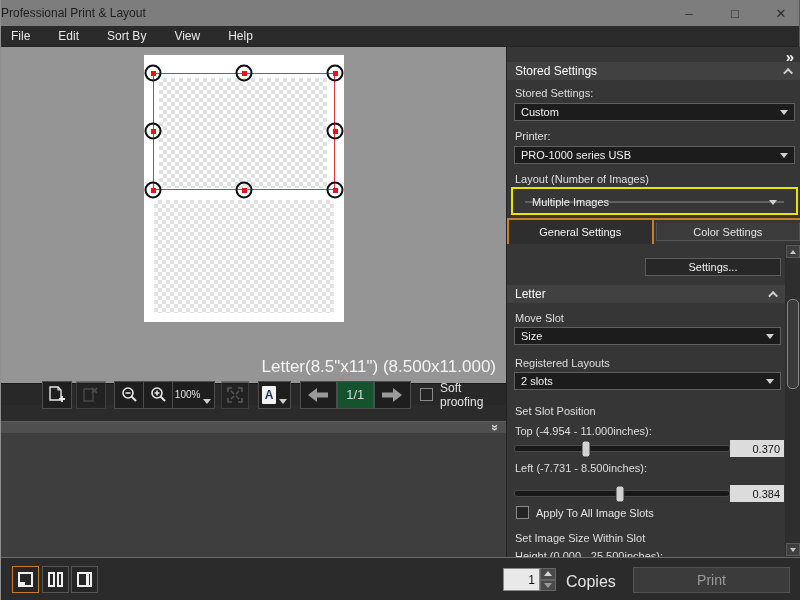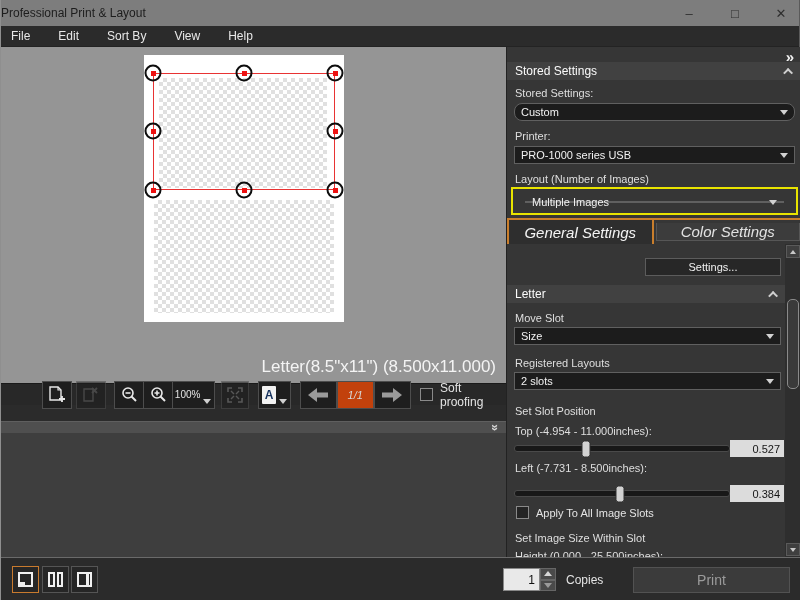--- a/index.html
+++ b/index.html
@@ -44,22 +44,22 @@
              border-top:1px solid #1a1a1a; display:flex; align-items:center; }
   .tbtn { height:28px; background:#1e1e1e; border:1px solid #4d4d4d; display:flex;
           align-items:center; justify-content:center; }
   .tbtn.disabled svg, .tbtn.disabled { opacity:.55; }
   .tb-gap-s { width:4px; }
   .zoom-combo { width:44px; height:28px; background:#1e1e1e; border:1px solid #4d4d4d;
                 display:flex; align-items:center; justify-content:center; gap:3px; }
   .zoom-combo .pct { color:#e4e4e4; font-size:10px; }
   .caret-dn { width:0; height:0; border-left:4px solid transparent; border-right:4px solid transparent;
               border-top:5px solid #cfcfcf; display:inline-block; align-self:flex-end; margin-bottom:4px; }
-  .page-ind { width:38px; height:28px; background:#c2410c; border:1px solid #4d4d4d; color:#d8d8d8;
-              font-size:11px; display:flex; align-items:center; justify-content:center;font-style:italic; }
+  .page-ind { width:38px; height:28px; background:#14532d; border:1px solid #4d4d4d; color:#d8d8d8;
+              font-size:13px; display:flex; align-items:center; justify-content:center; }
   .checkbox { width:13px; height:13px; background:#242424; border:1px solid #8a8a8a; display:inline-block; }
   .cb-label { color:#e4e4e4; font-size:12px; margin-left:7px; }
 
   
   .film-header { position:absolute; left:0; top:421px; width:505px; height:12px; background:#4f4f4f;
                  border-top:1px solid #5f5f5f; }
   .chev-dbl-dn { position:absolute; right:8px; top:-2px; color:#d6d6d6; font-size:12px; font-weight:bold;
                  transform:rotate(90deg); letter-spacing:-1px; }
   .film-area { position:absolute; left:0; top:433px; width:505px; height:124px; background:#3e3e3e; }
 
@@ -75,21 +75,21 @@
   .vi-split { width:15px; height:15px; display:flex; gap:2px; }
   .vi-split span { flex:1; border:2px solid #f0f0f0; }
   .vi-box.b3::after { content:""; position:absolute; right:1px; top:0; width:3px; height:11px; background:#f0f0f0; }
   .copies-input { position:absolute; left:502px; top:10px; width:37px; height:23px; background:#e9e9e9;
                   border:1px solid #888; color:#111; font-size:12px; text-align:right; padding-right:4px;
                   font-family:"Liberation Sans", sans-serif; }
   .spinner { position:absolute; left:539px; top:10px; width:16px; height:23px; display:flex; flex-direction:column; }
   .spin-btn { flex:1; background:#4a4a4a; border:1px solid #666; display:flex; align-items:center; justify-content:center; }
   .spin-btn .tri-up { width:0; height:0; border-left:4px solid transparent; border-right:4px solid transparent; border-bottom:5px solid #d6d6d6; }
   .spin-btn .tri-dn { width:0; height:0; border-left:4px solid transparent; border-right:4px solid transparent; border-top:5px solid #9a9a9a; }
-  .copies-label { position:absolute; left:565px; top:15px; color:#e4e4e4; font-size:12px; }
+  .copies-label { position:absolute; left:565px; top:15px; color:#e4e4e4; font-size:16px; }
   .print-btn { position:absolute; left:632px; top:9px; width:157px; height:26px; background:#3b3b3b;
                border:1px solid #525252; color:#9b9b9b; font-size:14px; display:flex; align-items:center; justify-content:center; }
 
   
   .rightpanel { position:absolute; left:505px; top:47px; width:295px; height:510px; background:#363636;
                 border-left:1px solid #222; }
   .rp-collapse { position:absolute; right:7px; top:1px; color:#f2f2f2; font-size:15px; font-weight:bold; }
   .rp-header { position:absolute; left:0; width:100%; height:18px; background:#414141; display:flex;
                align-items:center; padding:0 8px; color:#fbfbfb; font-size:12px; }
   .chev-up { width:7px; height:7px; border-left:2px solid #cfcfcf; border-top:2px solid #cfcfcf;
@@ -99,21 +99,21 @@
               border:1px solid #606060; display:flex; align-items:center; padding:0 6px; }
   .dropdown .dd-text { color:#f2f2f2; font-size:11px; }
   .dropdown::after { content:""; margin-left:auto; width:0; height:0; border-left:4px solid transparent;
                      border-right:4px solid transparent; border-top:5px solid #d2d2d2; }
   .hl-wrap { position:absolute; left:4px; width:287px; height:26px; border:2px solid #e9e400;
              padding:12px; }
   .hl-wrap .dropdown { position:relative; left:0; top:0; width:100%; height:100%; }
 
   
   .tabs { position:absolute; left:0; top:171px; width:295px; height:26px; border-top:2px solid #c97e2c; display:flex; }
-  .tab { flex:1; display:flex; align-items:center; justify-content:center; font-size:15px;font-style:italic; }
+  .tab { flex:1; display:flex; align-items:center; justify-content:center; font-size:11px; }
   .tab.active { background:#2e2e2e; color:#f5f5f5; border-left:2px solid #c97e2c; border-right:2px solid #c97e2c; }
   .tab.inactive { background:#3c3c3c; color:#e2e2e2; border:1px solid #565656; border-top:none; margin:3px 2px 3px 2px; }
 
   
   .scrollarea { position:absolute; left:0; top:197px; width:295px; height:313px; background:#363636; overflow:hidden; }
   .settings-btn { position:absolute; left:138px; top:14px; width:136px; height:18px; background:#272727;
                   border:1px solid #5c5c5c; color:#f0f0f0; font-size:11px; display:flex; align-items:center; justify-content:center; }
   .sec-header { position:absolute; left:0; top:41px; width:279px; height:18px; background:#414141;
                 display:flex; align-items:center; padding:0 8px; color:#fbfbfb; font-size:12px; }
   .sa-label { position:absolute; left:8px; color:#dfdfdf; font-size:11px; }
@@ -263,21 +263,21 @@
 
   <div class="rightpanel">
     <span class="rp-collapse">»</span>
 
     <div class="rp-header" style="top:15px;">
       <span>Stored Settings</span>
       <span class="chev-up"></span>
     </div>
 
     <span class="rp-label" style="top:40px;">Stored Settings:</span>
-    <div class="dropdown" style="top:56px;border-radius:8px;">
+    <div class="dropdown" style="top:56px;">
       <span class="dd-text">Custom</span>
     </div>
 
     <span class="rp-label" style="top:83px;">Printer:</span>
     <div class="dropdown" style="top:99px;">
       <span class="dd-text">PRO-1000 series USB</span>
     </div>
 
     <span class="rp-label" style="top:126px;">Layout (Number of Images)</span>
     <div class="hl-wrap" style="top:140px;">
@@ -308,21 +308,21 @@
       <div class="dropdown sa-dd" style="top:128px;">
         <span class="dd-text">2 slots</span>
       </div>
 
       <span class="sa-label" style="top:161px;">Set Slot Position</span>
 
       <span class="sa-label" style="top:181px;">Top (-4.954 - 11.000inches):</span>
       <div class="slider-track" style="top:201px;">
         <div class="slider-thumb" style="left: 33%;"></div>
       </div>
-      <div class="val-box" style="top:196px;">0.527</div>
+      <div class="val-box" style="top:196px;">0.370</div>
 
       <span class="sa-label" style="top:218px;">Left (-7.731 - 8.500inches):</span>
       <div class="slider-track" style="top:246px;">
         <div class="slider-thumb" style="left: 49%;"></div>
       </div>
       <div class="val-box" style="top:241px;">0.384</div>
 
       <div class="sa-check-row" style="top:262px;">
         <span class="checkbox"></span>
         <span class="cb-label">Apply To All Image Slots</span>

